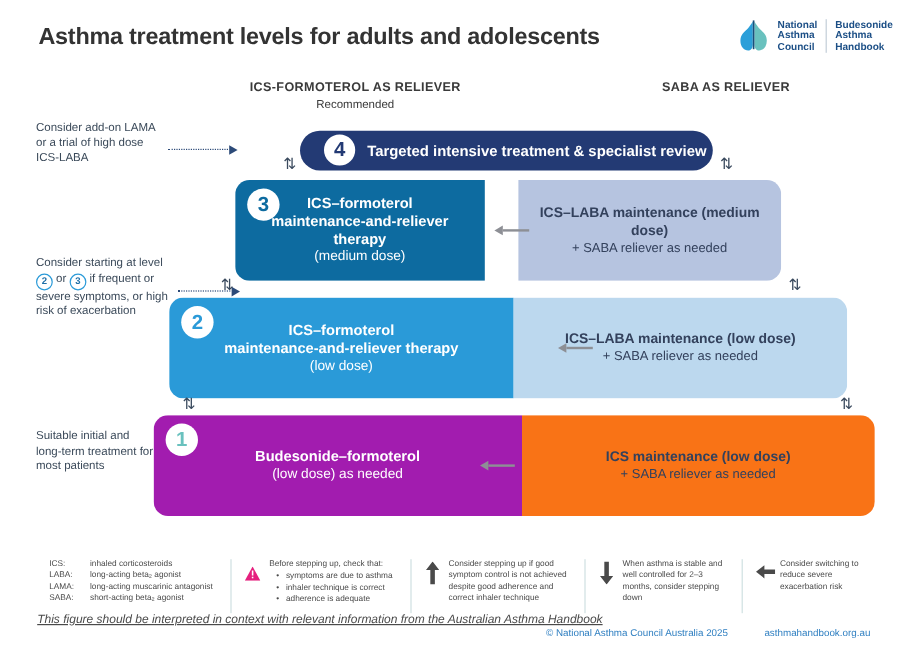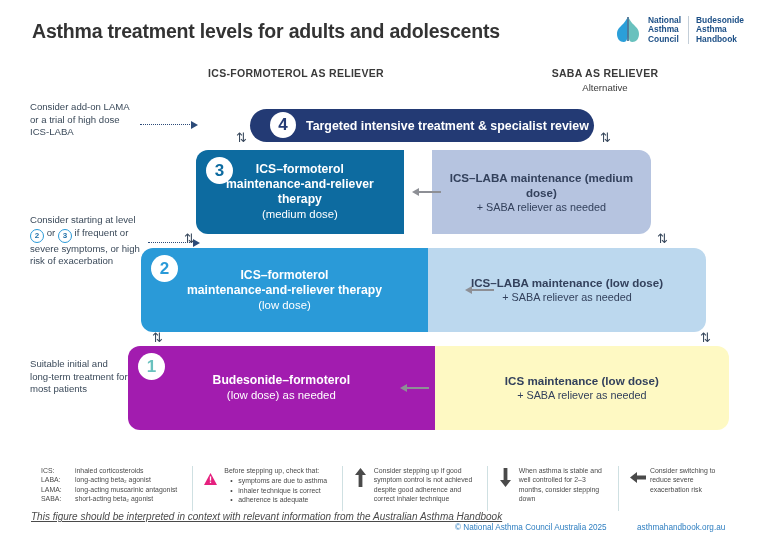--- a/index.html
+++ b/index.html
@@ -49,21 +49,21 @@
   #step3 .right{width:245px;background:#b6c4e0;color:#33415c;margin-left:28px;}
 
   
   #step2{left:141px;top:248px;width:565px;height:84px;}
   #step2 .left{width:287px;background:#2a9ad8;color:#ffffff;}
   #step2 .right{width:278px;background:#bcd8ee;color:#33415c;}
 
   
   #step1{left:128px;top:346px;width:601px;height:84px;}
   #step1 .left{width:324px;background:#a21caf;color:#ffffff;}
-  #step1 .right{width:311px;background:#fef9c3;color:#33415c;}
+  #step1 .right{width:311px;background:#f97316;color:#33415c;}
 
   .t-main{font-size:12.2px;font-weight:bold;line-height:15px;}
   .t-sub{font-size:11.4px;line-height:15px;}
   .t-right-main{font-size:11.6px;font-weight:bold;line-height:15px;}
   .t-right-sub{font-size:10.8px;line-height:15px;}
 
   
   .numcircle{
     position:absolute;width:27px;height:27px;border-radius:50%;
     background:#ffffff;display:flex;align-items:center;justify-content:center;
@@ -160,24 +160,24 @@
       <div class="logo-col right">
         <div>Budesonide</div>
         <div>Asthma</div>
         <div>Handbook</div>
       </div>
     </div>
   </div>
 
   <div class="colhead" id="colhead-ics">
     <div class="h1">ICS-FORMOTEROL AS RELIEVER</div>
+    <div class="h2">Recommended</div>
   </div>
   <div class="colhead" id="colhead-saba">
     <div class="h1">SABA AS RELIEVER</div>
-    <div class="h2">Alternative</div>
   </div>
 
   <div class="note" id="note-a">Consider add-on LAMA or a trial of high dose ICS-LABA</div>
 
   <div class="note" id="note-b">
     <span>Consider starting at level </span><span class="inline-circ">2</span><span> or </span><span class="inline-circ">3</span><span> if frequent or severe symptoms, or high risk of exacerbation</span>
   </div>
 
   <div class="note" id="note-c">Suitable initial and long-term treatment for most patients</div>
 

